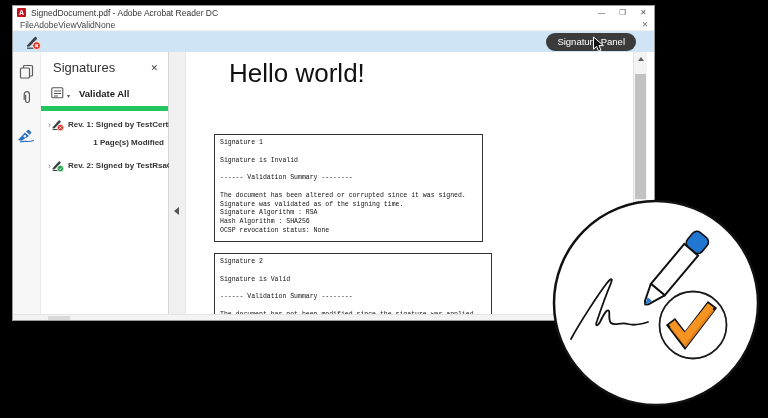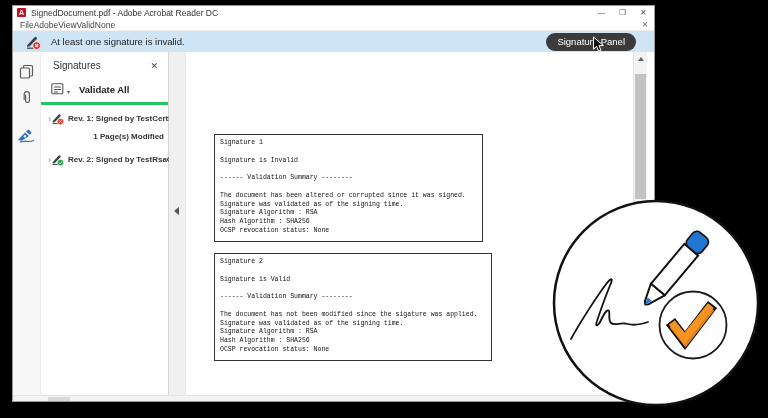--- a/index.html
+++ b/index.html
@@ -1,19 +1,19 @@
 <!DOCTYPE html>
 <html><head>
 <meta charset="utf-8">
 <style>
   html,body{margin:0;padding:0;background:#000;}
   *{box-sizing:border-box;}
   .stage{position:relative;width:768px;height:418px;background:#000;overflow:hidden;
          font-family:"Liberation Sans",sans-serif;}
-  .window{position:absolute;left:12px;top:5px;width:643px;height:397px;background:#fff;
+  .window{position:absolute;left:12px;top:5px;width:643px;height:316px;background:#fff;
           border:1px solid #9b9b9b;display:flex;flex-direction:column;}
   
   .titlebar{height:13px;display:flex;align-items:center;padding-left:4px;background:#fff;flex:0 0 auto;}
   .app-icon{width:9px;height:9px;background:#c0131c;border-radius:1px;color:#fff;font-size:7px;
             line-height:9px;text-align:center;font-weight:bold;flex:0 0 auto;}
   .title-text{font-size:8.5px;color:#333;margin-left:5px;white-space:nowrap;}
   .win-controls{margin-left:auto;display:flex;height:100%;}
   .win-btn{width:21px;text-align:center;font-size:7.5px;color:#444;line-height:13px;cursor:default;}
   
   .menubar{height:12px;display:flex;align-items:center;padding-left:7px;flex:0 0 auto;
@@ -25,23 +25,23 @@
   .notif-text{font-size:9.5px;color:#1b1b1b;margin-left:10px;}
   .sig-panel-btn{margin-left:auto;margin-right:18px;background:#3b3b3b;color:#fff;font-size:9.5px;
                  padding:3px 11px 4px;border-radius:10px;border:none;white-space:nowrap;}
   
   .content{flex:1 1 auto;display:flex;min-height:0;}
   .rail{width:28px;background:#f7f7f7;border-right:1px solid #ececec;display:flex;flex-direction:column;
         align-items:center;padding-top:12px;gap:11px;flex:0 0 auto;}
   .rail .pen-slot{margin-top:12px;}
   .panel{width:128px;background:#fff;border-right:1px solid #d6d6d6;flex:0 0 auto;display:flex;flex-direction:column;}
   .panel-header{display:flex;align-items:center;padding:8px 10px 6px 12px;}
-  .panel-title{font-size:10px;color:#333;}
+  .panel-title{font-size:13px;color:#333;}
   .panel-close{margin-left:auto;font-size:9px;color:#444;}
-  .panel-toolbar{display:flex;align-items:flex-end;padding:6px 10px 7px 10px;border-bottom:3px solid #22c55e;}
+  .panel-toolbar{display:flex;align-items:flex-end;padding:6px 10px 7px 10px;border-bottom:5px solid #22c55e;}
   .opt-caret{font-size:6px;color:#555;margin-left:3px;}
   .validate-label{font-size:9.5px;font-weight:bold;color:#222;margin-left:9px;}
   .tree{padding:7px 4px 0 7px;}
   .tree-row{display:flex;align-items:center;}
   .tree-row + .tree-note{margin-top:7px;text-align:right;}
   .chev{font-size:9px;color:#8a8a8a;width:8px;line-height:8px;}
   .tree-label{font-size:8px;font-weight:bold;color:#333;margin-left:4px;white-space:nowrap;}
   .tree-note{font-size:8px;font-weight:bold;color:#333;padding-left:25px;margin-bottom:8px;}
   .tree-row.second{margin-top:12px;}
   
@@ -94,21 +94,20 @@
 
     <div class="notifbar">
       <span style="display:inline-flex;">
         <svg width="16" height="16" viewBox="0 0 16 16">
           <path d="M2,11.5 L9.5,3.2 a1.5,1.5 0 0 1 2.2,2.0 L4.5,12.5 L2,12.8 Z" fill="#3a4149"></path>
           <rect x="2" y="13.6" width="11.5" height="1.2" fill="#3a4149"></rect>
           <circle cx="11.6" cy="11.6" r="3.9" fill="#d93025" stroke="#fff" stroke-width="0.8"></circle>
           <path d="M10.2,10.2 L13,13 M13,10.2 L10.2,13" stroke="#fff" stroke-width="1.1"></path>
         </svg>
       </span>
-      <span class="notif-text">At least one signature is invalid.</span>
       <button class="sig-panel-btn">Signature Panel</button>
     </div>
 
     <div class="content">
 
       <div class="rail">
         <span style="display:inline-flex;">
           <svg width="15" height="15" viewBox="0 0 15 15">
             <rect x="4.5" y="1.5" width="9" height="10.5" rx="1" fill="none" stroke="#5b5b5b" stroke-width="1.2"></rect>
             <rect x="1.5" y="4" width="9" height="10" rx="1" fill="#f7f7f7" stroke="#5b5b5b" stroke-width="1.2"></rect>
@@ -170,20 +169,21 @@
             </span>
             <span class="tree-label">Rev. 2: Signed by TestRsaCert</span>
           </div>
         </div>
       </div>
 
       <div class="docarea">
         <div class="graystrip">
           <span class="collapse-arrow"></span>
         </div>
+        <div class="doc-heading">Hello world!</div>
 
         <div class="sigbox one">
           <pre class="sigpre">Signature 1
 
 Signature is Invalid
 
 ------ Validation Summary --------
 
 The document has been altered or corrupted since it was signed.
 Signature was validated as of the signing time.

